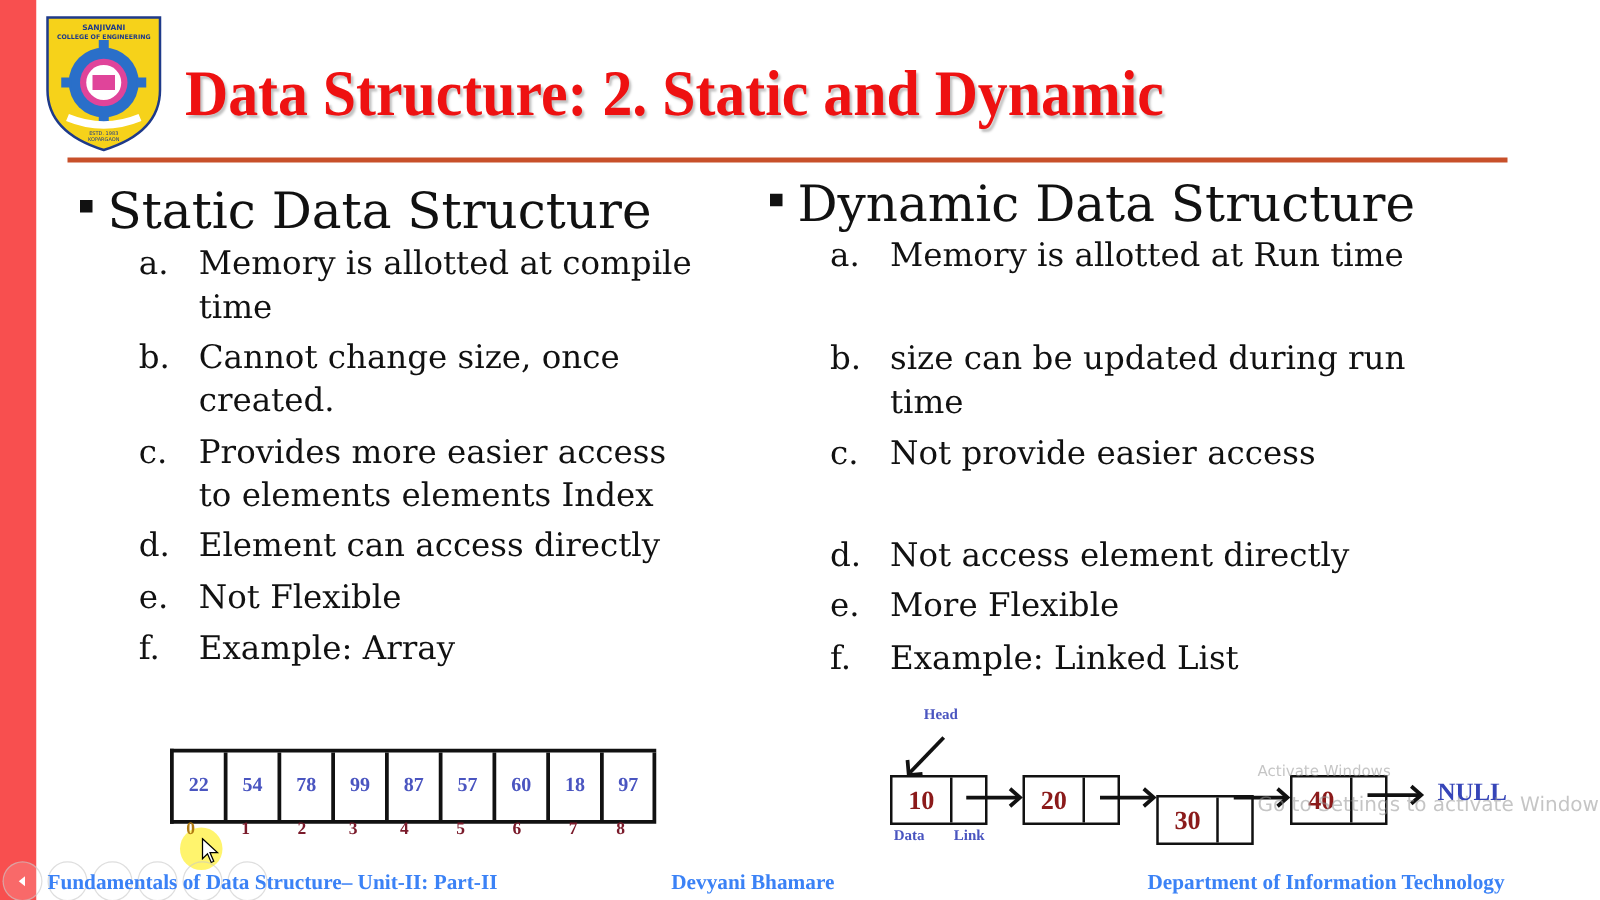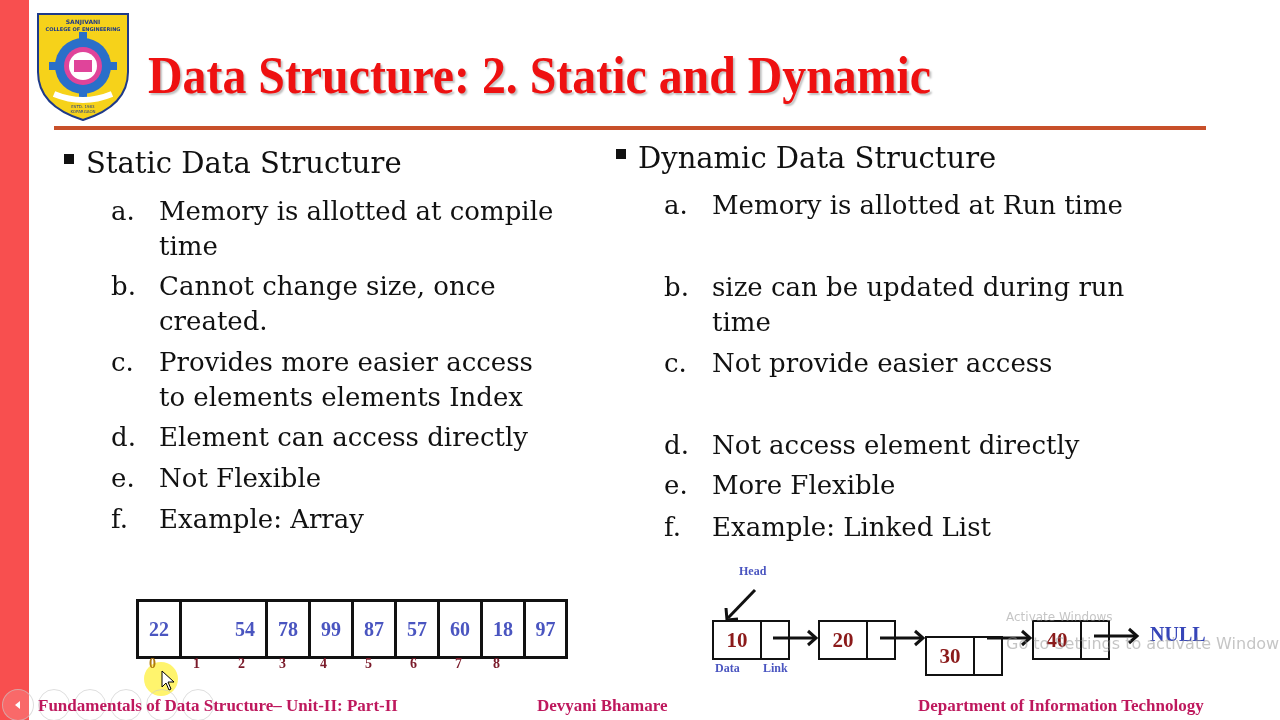--- a/index.html
+++ b/index.html
@@ -2,36 +2,36 @@
 <html><head>
 <meta charset="utf-8">
 <style>
   html, body { margin:0; padding:0; }
   body { width:1280px; height:720px; overflow:hidden; background:#ffffff; position:relative; font-family:"DejaVu Serif", serif; }
   .left-bar { position:absolute; left:0; top:0; width:29px; height:720px; background:#f84f4f; }
   .logo { position:absolute; left:34px; top:10px; width:98px; height:112px; }
   .title { position:absolute; left:148px; top:46px; font-family:"Liberation Serif", serif; font-weight:bold; font-size:52px; color:#ee1111; letter-spacing:0px; white-space:nowrap; text-shadow:2px 2px 2px rgba(0,0,0,0.25); transform:scaleX(0.92); transform-origin:left; }
   .title-rule { position:absolute; left:54px; top:126px; width:1152px; height:4px; background:#c8502a; }
   .col { position:absolute; font-family:"DejaVu Serif", serif; color:#111; }
-  .heading { font-size:29px; white-space:nowrap; display:flex; align-items:center; }
+  .heading { font-size:40px; white-space:nowrap; display:flex; align-items:center; }
   .heading .sq { display:inline-block; width:10px; height:10px; background:#111; margin-right:12px; position:relative; top:-4px; }
   .item { position:absolute; font-size:26px; line-height:35px; }
   .item .lbl { position:absolute; left:0; top:0; }
   .item .txt { position:absolute; left:48px; top:0; white-space:nowrap; }
   .array-row { position:absolute; left:136px; top:599px; height:54px; display:flex; border:3px solid #111; border-right:none; }
-  .cell { border-right:3px solid #111; height:54px; display:flex; align-items:center; justify-content:center; font-family:"Liberation Serif", serif; font-weight:bold; font-size:20px; color:#4a55c0; }
+  .cell { border-right:3px solid #111; height:54px; display:flex; align-items:center; justify-content:center; font-family:"Liberation Serif", serif; font-weight:bold; font-size:16px; color:#4a55c0; }
   .idx { position:absolute; top:656px; font-family:"Liberation Serif", serif; font-weight:bold; font-size:14px; color:#7a1a2a; }
   .node { position:absolute; top:620px; height:36px; border:2px solid #111; display:flex; }
   .node .d { width:46px; height:36px; border-right:2px solid #111; display:flex; align-items:center; justify-content:center; font-family:"Liberation Serif", serif; font-weight:bold; font-size:21px; color:#8b1a1a; }
   .node .l { width:26px; height:36px; }
   .ll-label { position:absolute; font-family:"Liberation Serif", serif; font-weight:bold; font-size:12px; color:#4a55c0; }
   .null { position:absolute; left:1150px; top:623px; font-family:"Liberation Serif", serif; font-weight:bold; font-size:20px; color:#3645b8; }
   .watermark1 { position:absolute; left:1006px; top:610px; font-family:"DejaVu Sans", sans-serif; font-size:12px; color:rgba(150,150,150,0.55); white-space:nowrap; }
   .watermark2 { position:absolute; left:1006px; top:634px; font-family:"DejaVu Sans", sans-serif; font-size:16px; color:rgba(150,150,150,0.55); white-space:nowrap; }
-  .footer { position:absolute; top:696px; font-family:"Liberation Serif", serif; font-weight:bold; font-size:17px; color:#be185d; white-space:nowrap; }
+  .footer { position:absolute; top:696px; font-family:"Liberation Serif", serif; font-weight:bold; font-size:17px; color:#3b82f6; white-space:nowrap; }
   .ctrl { position:absolute; top:689px; width:30px; height:30px; border-radius:50%; border:1px solid rgba(200,200,200,0.6); }
   .cursor-hl { position:absolute; left:144px; top:662px; width:34px; height:34px; border-radius:50%; background:rgba(255,240,60,0.75); }
   .right-edge { position:absolute; left:1272px; top:0; width:8px; height:720px; }
 </style>
 </head>
 <body>
 
 <div class="left-bar"></div>
 
 <svg class="logo" viewBox="0 0 98 112">
@@ -84,21 +84,21 @@
       <span class="txt">Not Flexible</span>
     </div>
   <div class="item" style="top:502px;">
       <span class="lbl">f.</span>
       <span class="txt">Example: Array</span>
     </div>
 </div>
 
 <div class="array-row">
   <div class="cell" style="width:40px;">22</div>
-  <div class="cell" style="width:40px;margin-left:43px;">54</div>
+  <div class="cell" style="width:40px;">54</div>
   <div class="cell" style="width:40px;">78</div>
   <div class="cell" style="width:40px;">99</div>
   <div class="cell" style="width:40px;">87</div>
   <div class="cell" style="width:40px;">57</div>
   <div class="cell" style="width:40px;">60</div>
   <div class="cell" style="width:40px;">18</div>
   <div class="cell" style="width:39px;">97</div>
 </div>
 <div class="cursor-hl"></div>
 <span class="idx" style="left:149px; color:#b07a10;">0</span>

